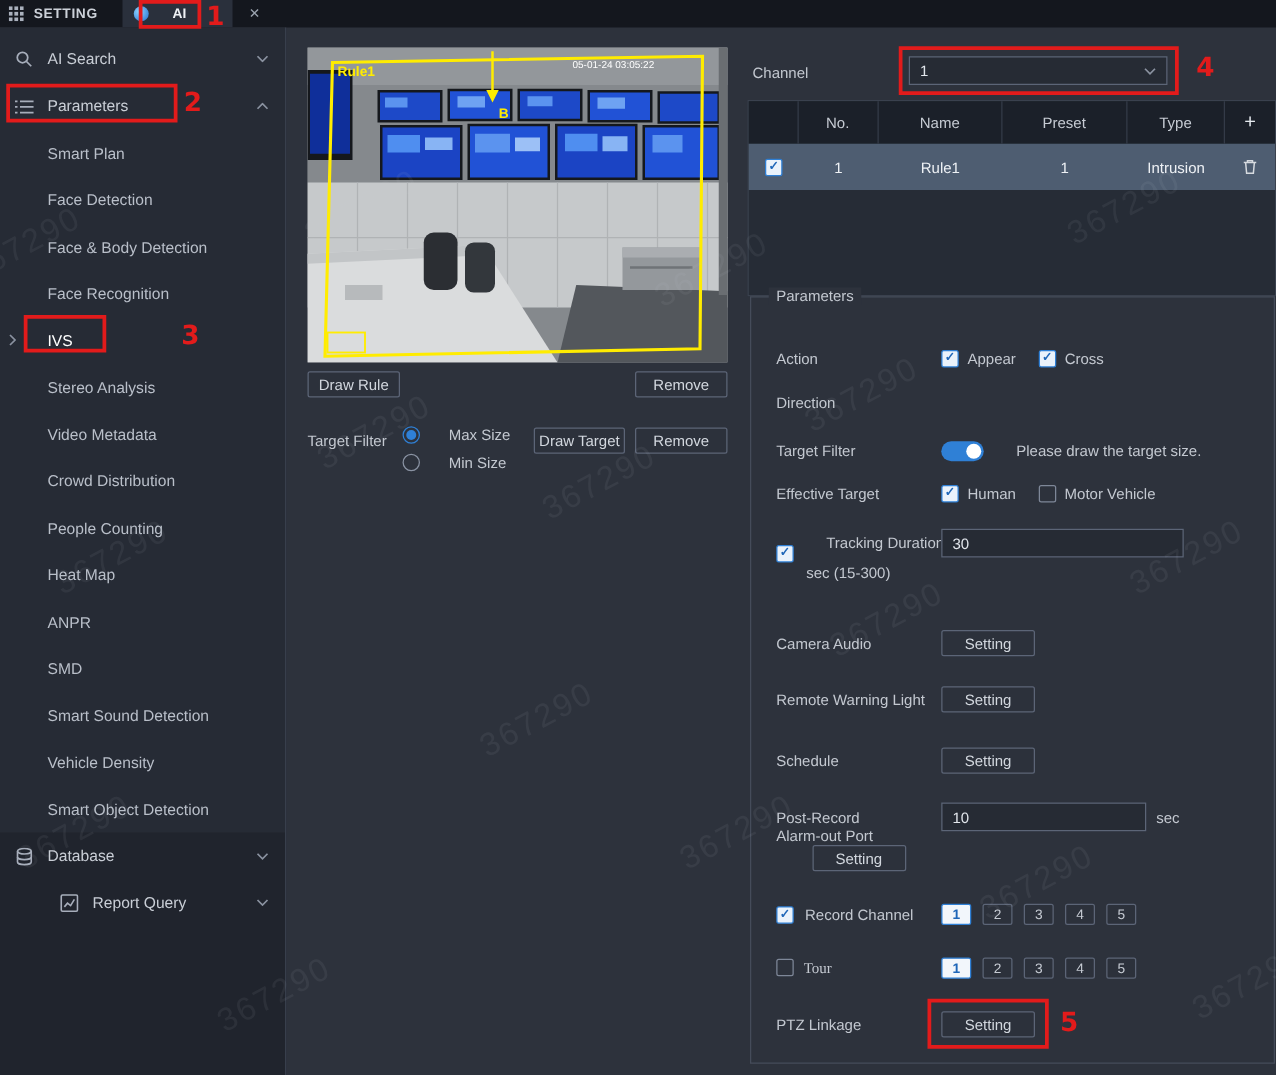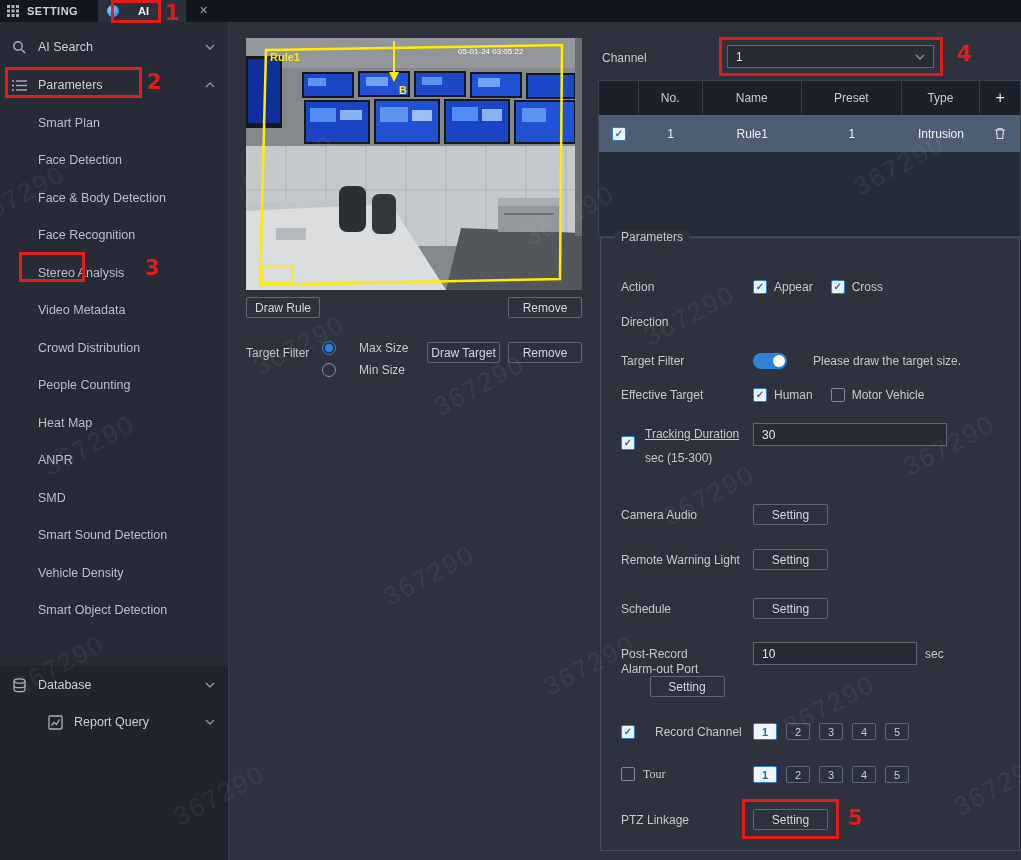--- a/index.html
+++ b/index.html
@@ -135,20 +135,28 @@
             <polyline points="1,5 5,1 9,5" fill="none" stroke="#8a92a0" stroke-width="1.4"></polyline>
           </svg>
         </span>
     </div>
 
     <div class="s-children">
       <div class="s-child">Smart Plan</div>
       <div class="s-child">Face Detection</div>
       <div class="s-child">Face &amp; Body Detection</div>
       <div class="s-child">Face Recognition</div>
+      <div class="s-child active">
+        <span class="chev-right">
+            <svg width="6" height="10" viewBox="0 0 6 10">
+              <polyline points="1,1 5,5 1,9" fill="none" stroke="#8a92a0" stroke-width="1.4"></polyline>
+            </svg>
+          </span>
+        <span>IVS</span>
+      </div>
       <div class="s-child">Stereo Analysis</div>
       <div class="s-child">Video Metadata</div>
       <div class="s-child">Crowd Distribution</div>
       <div class="s-child">People Counting</div>
       <div class="s-child">Heat Map</div>
       <div class="s-child">ANPR</div>
       <div class="s-child">SMD</div>
       <div class="s-child">Smart Sound Detection</div>
       <div class="s-child">Vehicle Density</div>
       <div class="s-child">Smart Object Detection</div>
@@ -354,21 +362,21 @@
           <span class="lbl">Human</span>
         </span>
       <span class="grp">
           <span class="cb"></span>
           <span class="lbl">Motor Vehicle</span>
         </span>
     </div>
 
     <div style="position:absolute; left:20px; top:189px;">
       <span class="cb on" style="position:absolute; left:0; top:9px;"></span>
-      <span class="lbl" style="position:absolute; left:24px; top:0; width:100px;text-decoration:underline;">Tracking Duration</span>
+      <span class="lbl" style="position:absolute; left:40px; top:0; width:100px;">Tracking Duration</span>
       <span class="lbl" style="position:absolute; left:24px; top:24px; width:100px;">sec (15-300)</span>
       <input class="inp" style="position: absolute; left: 132px; top: -4px; width: 194px;" value="30">
     </div>
 
     <div class="frow" style="top:266px;">
       <span class="flabel">Camera Audio</span>
       <button class="btn" style="position:static; width:75px;">Setting</button>
     </div>
 
     <div class="frow" style="top:311px;">
@@ -386,21 +394,21 @@
       <input class="inp" style="width: 164px;" value="10">
       <span class="lbl" style="margin-left:8px;">sec</span>
     </div>
 
     <div class="frow" style="top:424px;flex-direction:column;">
       <span class="flabel">Alarm-out Port</span>
       <button class="btn" style="position:static; width:75px;">Setting</button>
     </div>
 
     <div class="frow" style="top:485px;">
-      <span class="flabel" style="display:flex; gap:20px;">
+      <span class="flabel" style="display:flex; gap:9px;">
         <span class="cb on"></span>
         <span class="lbl">Record Channel</span>
       </span>
       <span class="grp" style="gap:9px; margin-right:0;">
         <span class="chbtn sel">1</span>
         <span class="chbtn">2</span>
         <span class="chbtn">3</span>
         <span class="chbtn">4</span>
         <span class="chbtn">5</span>
       </span>

